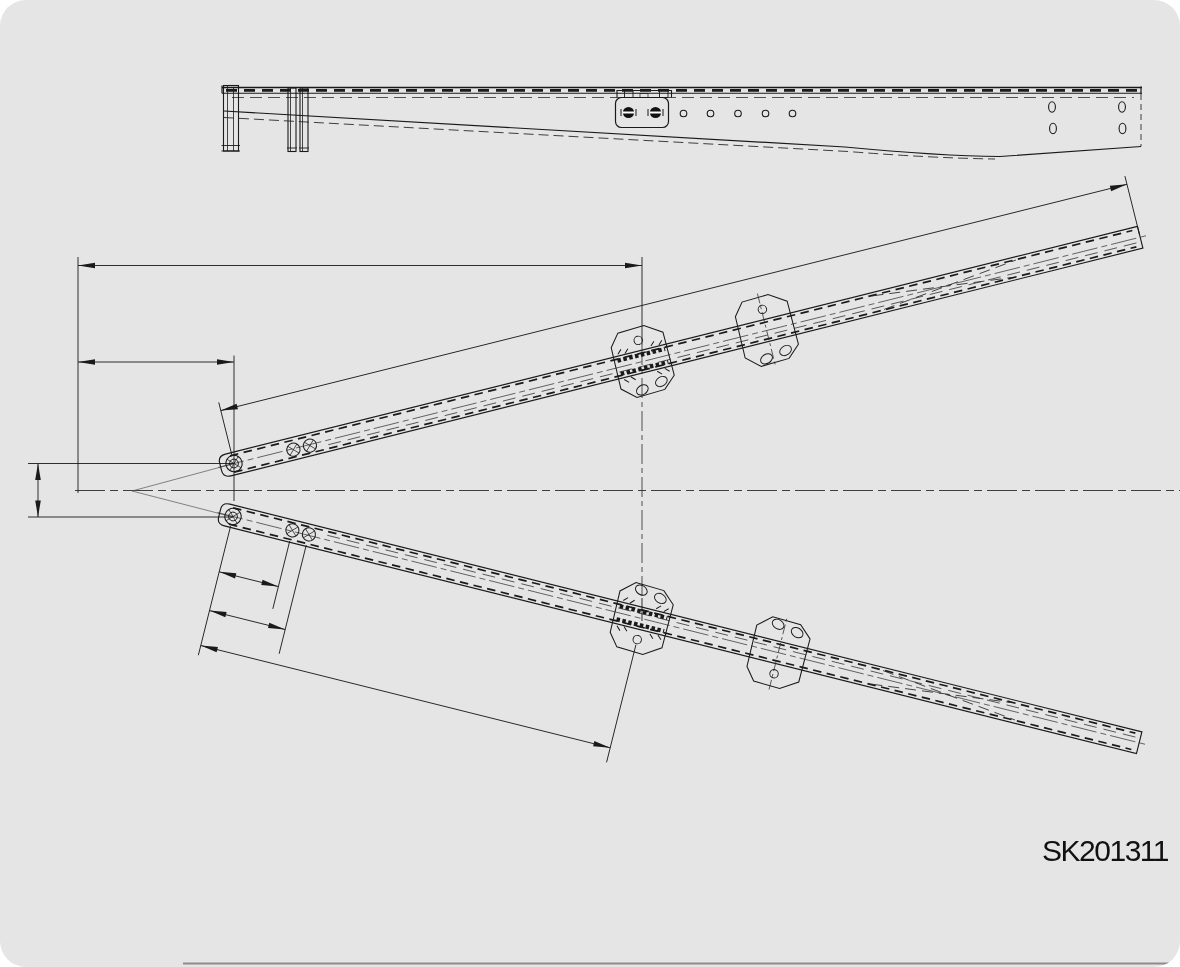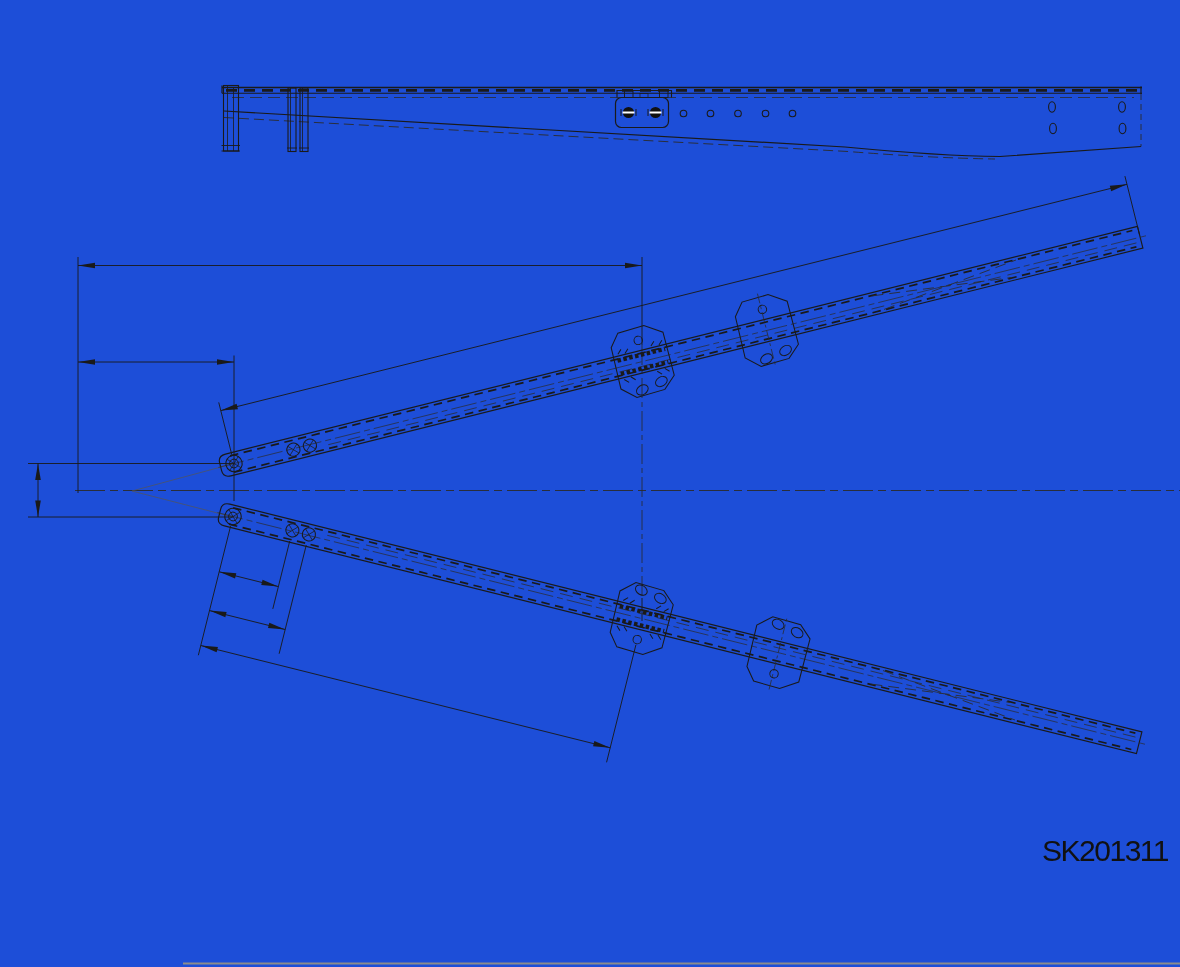--- a/index.html
+++ b/index.html
@@ -5,22 +5,23 @@
   html, body {
     margin: 0;
     padding: 0;
     background: #ffffff;
     font-family: "Liberation Sans", sans-serif;
   }
   #stage {
     position: relative;
     width: 1180px;
     height: 967px;
-    background: #1d4ed8;
+    background: #e5e5e5;
     overflow: hidden;
+    border-radius: 26px;
   }
   svg { display: block; }
   .ln   { stroke: #1a1a1a; fill: none; }
   .thin { stroke: #2a2a2a; fill: none; }
   .lite { stroke: #555555; fill: none; }
   .arrow { fill: #1a1a1a; stroke: none; }
   text.partnum {
     font-family: "Liberation Sans", sans-serif;
     font-weight: 400;
     letter-spacing: -1.5px;

